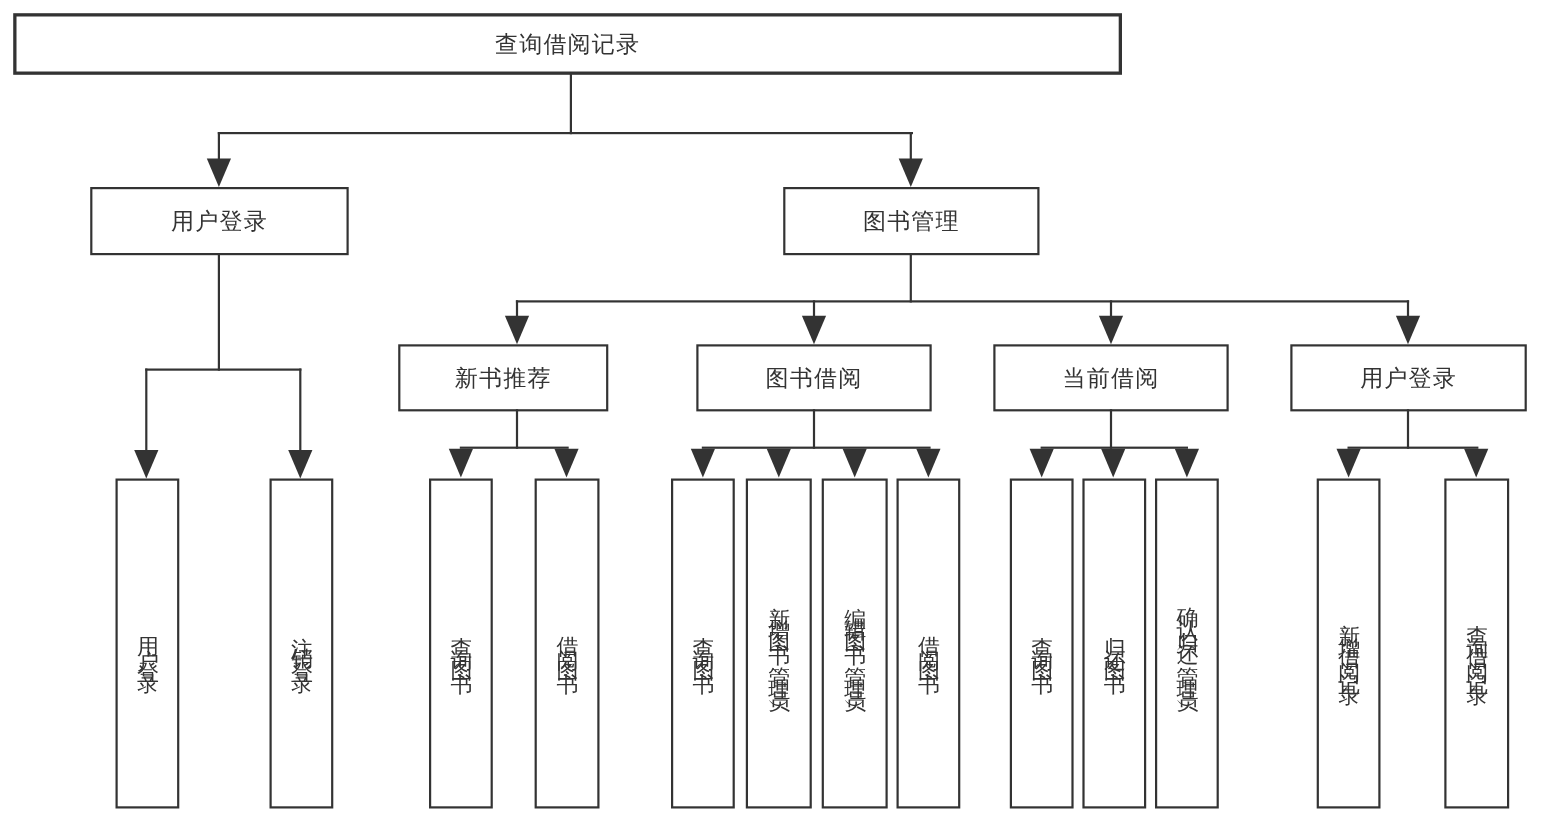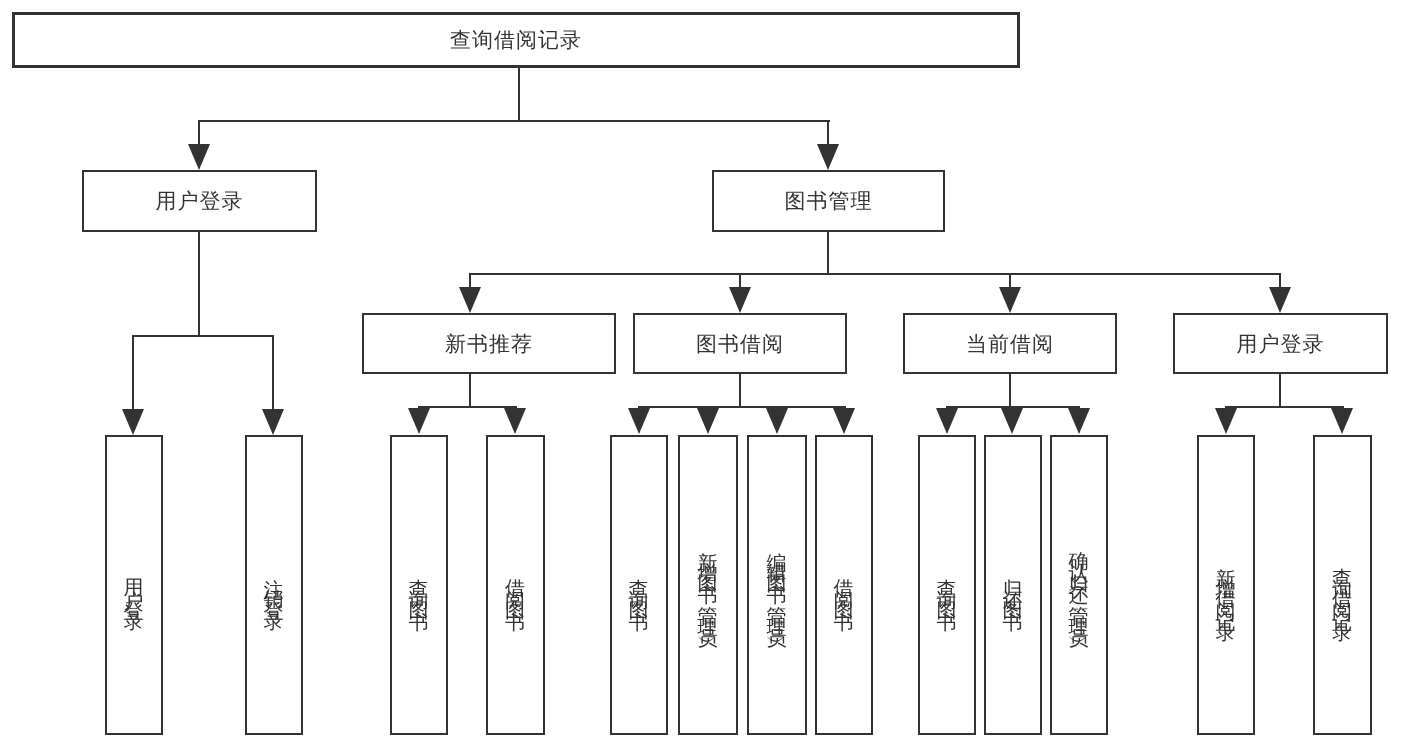--- a/index.html
+++ b/index.html
@@ -33,21 +33,21 @@
 </head>
 <body>
 
 <div class="canvas">
 
   <div class="box root" style="left:12px;top:12px;width:1008px;height:56px">查询借阅记录</div>
 
   <div class="box" style="left:82px;top:170px;width:235px;height:62px">用户登录</div>
   <div class="box" style="left:712px;top:170px;width:233px;height:62px">图书管理</div>
 
-  <div class="box" style="left:362px;top:313px;width:254px;height:61px">新书推荐</div>
+  <div class="box" style="left:362px;top:313px;width:191px;height:61px">新书推荐</div>
   <div class="box" style="left:903px;top:313px;width:214px;height:61px">当前借阅</div>
   <div class="box" style="left:633px;top:313px;width:214px;height:61px">图书借阅</div>
   <div class="box" style="left:1173px;top:313px;width:215px;height:61px">用户登录</div>
 
   <div class="box leaf" style="left:105px;top:435px;width:58px;height:300px">
     <span class="vtext">用户登录</span>
   </div>
   <div class="box leaf" style="left:245px;top:435px;width:58px;height:300px">
     <span class="vtext">注销登录</span>
   </div>

